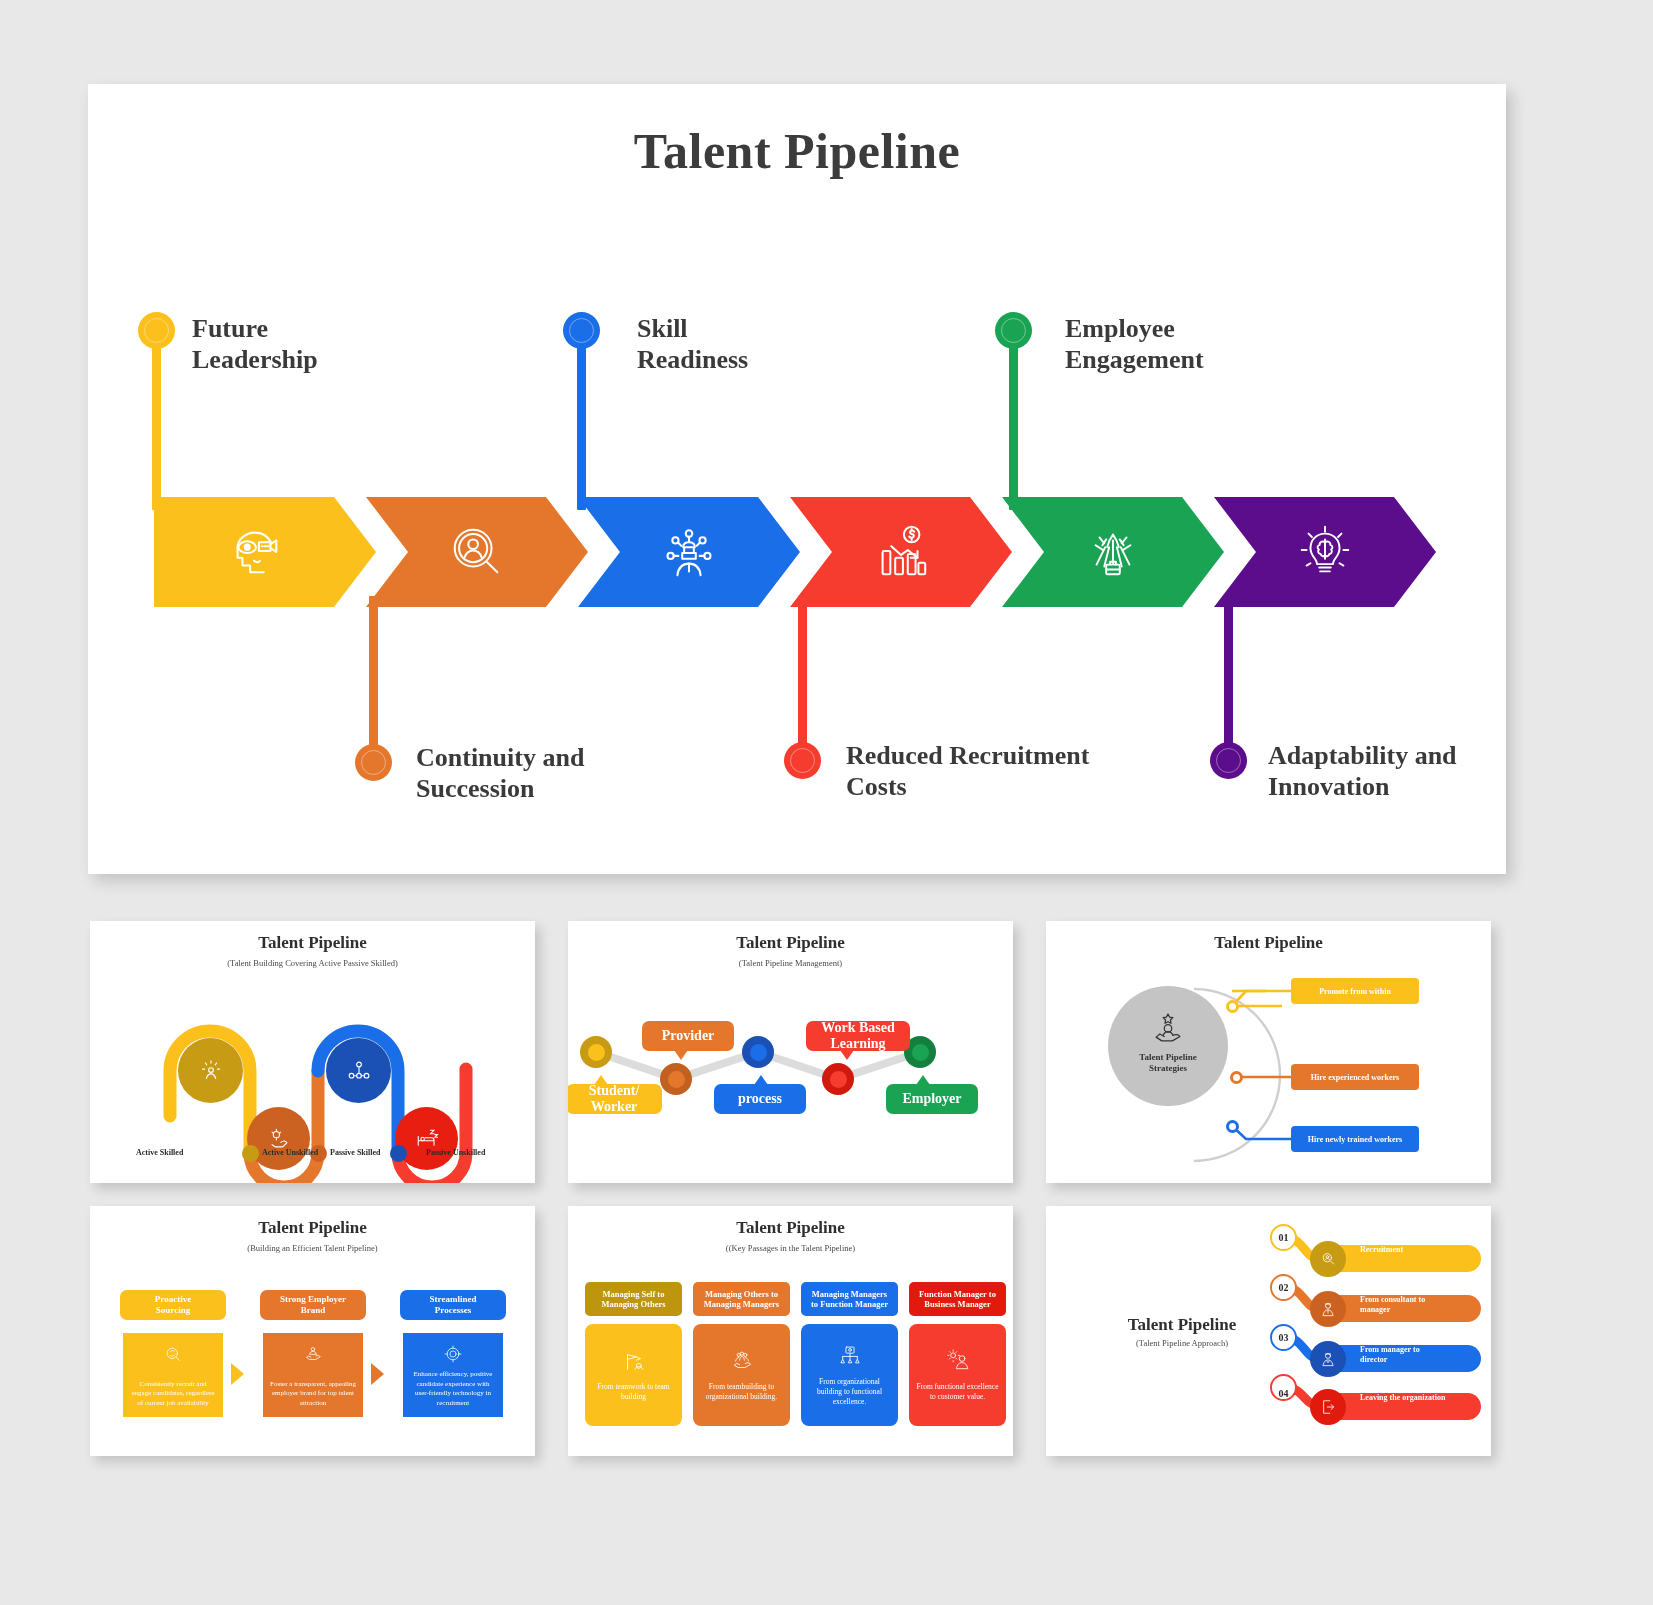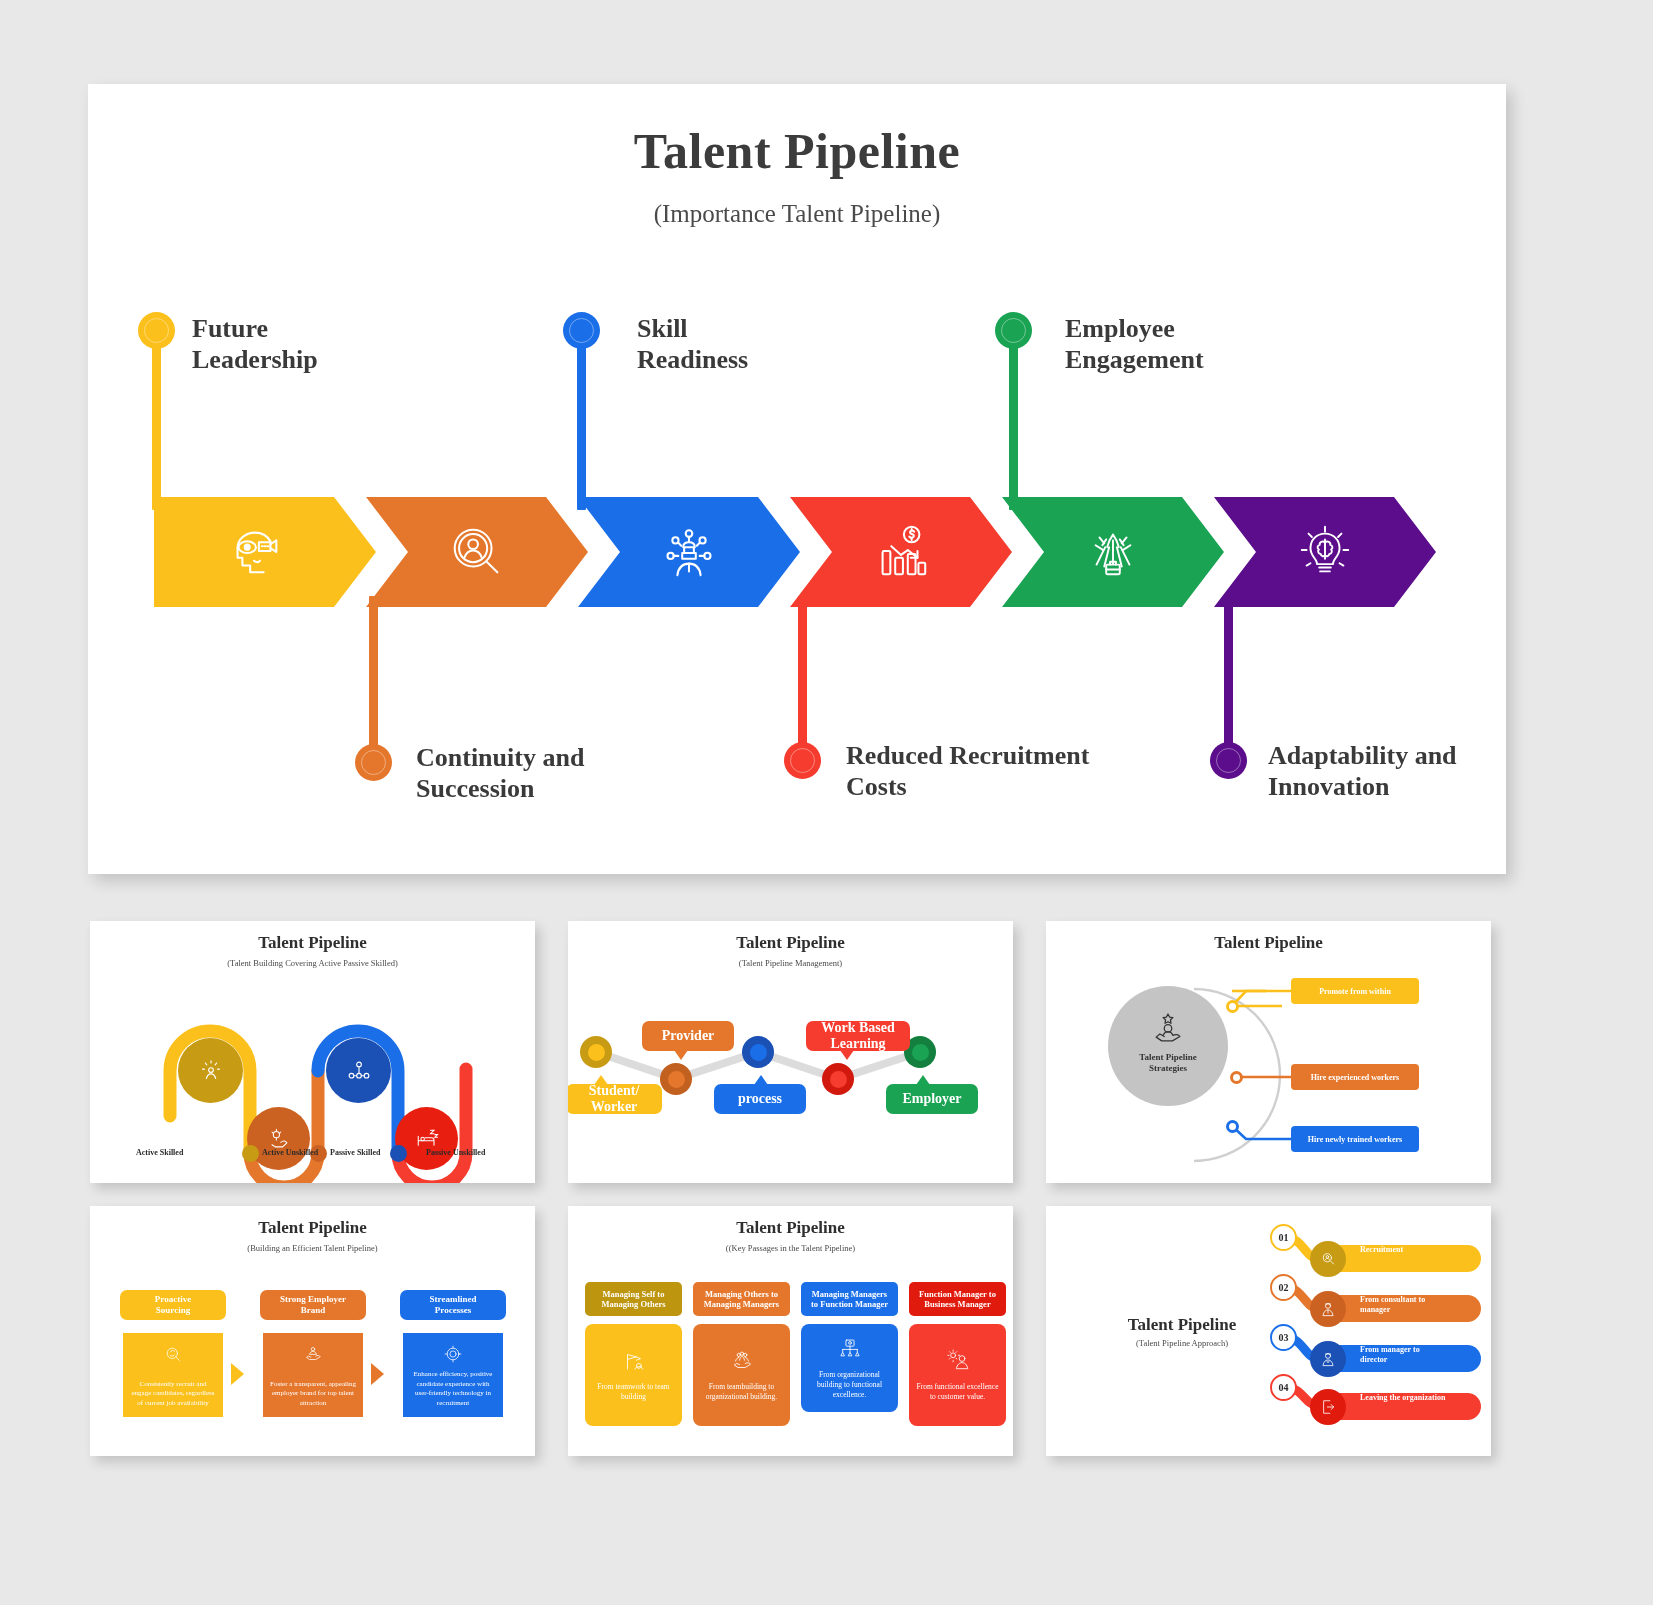--- a/index.html
+++ b/index.html
@@ -169,21 +169,20 @@
   }
   .ico { display:block; }
 </style>
 </head>
 <body>
 
 <div class="page">
 
   <div class="hero">
     <div class="hero-title">Talent Pipeline</div>
-    <div class="hero-sub">(Importance Talent Pipeline)</div>
 
     <div class="band">
 
       <div class="stem" style="left:64px;  top:246px; height:180px; background:#FBC01B;"></div>
       <div class="node" style="left:50px;  top:228px; background:#FBC01B;"></div>
       <div class="mlabel" style="left:104px; top:230px;">
         <div>Future</div>
         <div>Leadership</div>
       </div>
 
@@ -549,21 +548,21 @@
           <circle cx="40" cy="17" r="4"></circle>
         <path d="M16 32c2-6 6-9 8-9M48 32c-2-6-6-9-8-9M26 30c1-6 3-9 6-9s5 3 6 9"></path>
         <path d="M40 38c5-3 11-2 13 2l-13 8H22l-9-6 6-4 7 3"></path>
       </svg>
       <span>From teambuilding to organizational building.</span>
     </div>
 
     <div class="t5-head" style="left:233px; top:76px; width:97px; height:34px; background:#1A6FE8;">
       <div><span>Managing Managers</span><br><span>to Function Manager</span></div>
     </div>
-    <div class="t5-body" style="left:233px; top:118px; width:97px; height:88px; background:#1A6FE8;">
+    <div class="t5-body" style="left:233px; top:118px; width:97px; height:102px; background:#1A6FE8;">
       <svg width="26" height="26" viewBox="0 0 64 64" fill="none" stroke="rgba(255,255,255,.88)" stroke-width="2.4" stroke-linecap="round" style="margin-bottom:8px;">
         <rect x="22" y="10" width="20" height="15" rx="2"></rect>
           <circle cx="32" cy="17" r="3.4"></circle>
         <path d="M32 25v8M14 33h36M14 33v6M32 33v6M50 33v6"></path>
         <path d="M10 48l4-8 4 8zM28 48l4-8 4 8zM46 48l4-8 4 8z"></path>
       </svg>
       <span>From organizational building to functional excellence.</span>
     </div>
 
     <div class="t5-head" style="left:341px; top:76px; width:97px; height:34px; background:#E01B0D;">
@@ -593,21 +592,21 @@
 
     <div class="t6-num" style="left:224px; top:18px; border-color:#FBC01B;">
         <span>01</span>
       </div>
     <div class="t6-num" style="left:224px; top:68px; border-color:#E5772C;">
         <span>02</span>
       </div>
     <div class="t6-num" style="left:224px; top:118px; border-color:#1A6FE8;">
         <span>03</span>
       </div>
-    <div class="t6-num" style="left:224px; top:168px; border-color:#F53C2E;">
+    <div class="t6-num" style="left:224px; top:168px; border-color:#F53C2E;align-items:flex-end;">
         <span>04</span>
       </div>
 
     <div class="t6-pill" style="left:270px; top:39px; width:165px; background:#FBC01B;">
       <span>Recruitment</span>
     </div>
     <div class="t6-icon" style="left:264px; top:35px; background:#C79B14;">
       <svg width="20" height="20" viewBox="0 0 64 64" fill="none" stroke="#fff" stroke-width="2.6" stroke-linecap="round">
         <circle cx="30" cy="28" r="13"></circle>
           <path d="M40 38l10 10"></path>

